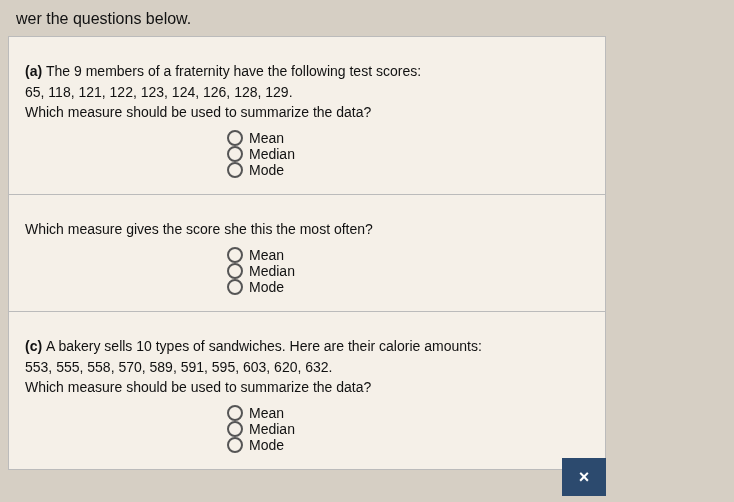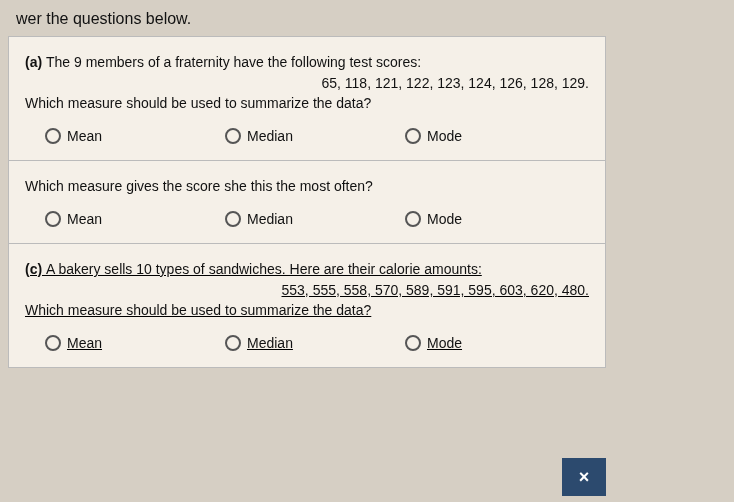--- a/index.html
+++ b/index.html
@@ -30,51 +30,51 @@
       color: #111;
     }
 
     .content-area {
       background-color: #f5f0e8;
       margin: 0 8px;
       border: 1px solid #bbb;
     }
 
     .question-block {
-      padding: 15px 16px 8px 16px;
+      padding: 24px 16px 8px 16px;
       border-bottom: 1px solid #bbb;
     }
 
     .question-block:last-child {
       border-bottom: none;
-      text-decoration: underline;
     }
 
     .question-text {
       font-size: 14px;
       color: #111;
       line-height: 1.5;
       margin-bottom: 2px;
     }
 
     .question-label {
       font-weight: bold;
     }
 
     .data-line {
-      text-align: right;
+      text-align: left;
       font-size: 14px;
       color: #111;
       margin: 2px 0;
     }
 
     .radio-group {
       display: flex;
+      flex-direction: column;
       align-items: center;
-      margin-top: 10px;
+      margin-top: 3px;
       padding: 4px 0 8px 20px;
       gap: 0;
     }
 
     .radio-option {
       display: flex;
       align-items: center;
       gap: 6px;
       min-width: 180px;
       cursor: pointer;
@@ -172,21 +172,21 @@
           <span class="radio-label">Mode</span>
         </div>
       </div>
     </div>
 
     <div class="question-block">
       <div class="question-text">
         <span class="question-label">(c) </span>
         <span>A bakery sells 10 types of sandwiches. Here are their calorie amounts:</span>
       </div>
-      <div class="data-line">553, 555, 558, 570, 589, 591, 595, 603, 620, 480.</div>
+      <div class="data-line">553, 555, 558, 570, 589, 591, 595, 603, 620, 632.</div>
       <div class="question-text">Which measure should be used to summarize the data?</div>
       <div class="radio-group">
         <div class="radio-option">
           <span class="radio-circle"></span>
           <span class="radio-label">Mean</span>
         </div>
         <div class="radio-option">
           <span class="radio-circle"></span>
           <span class="radio-label">Median</span>
         </div>

